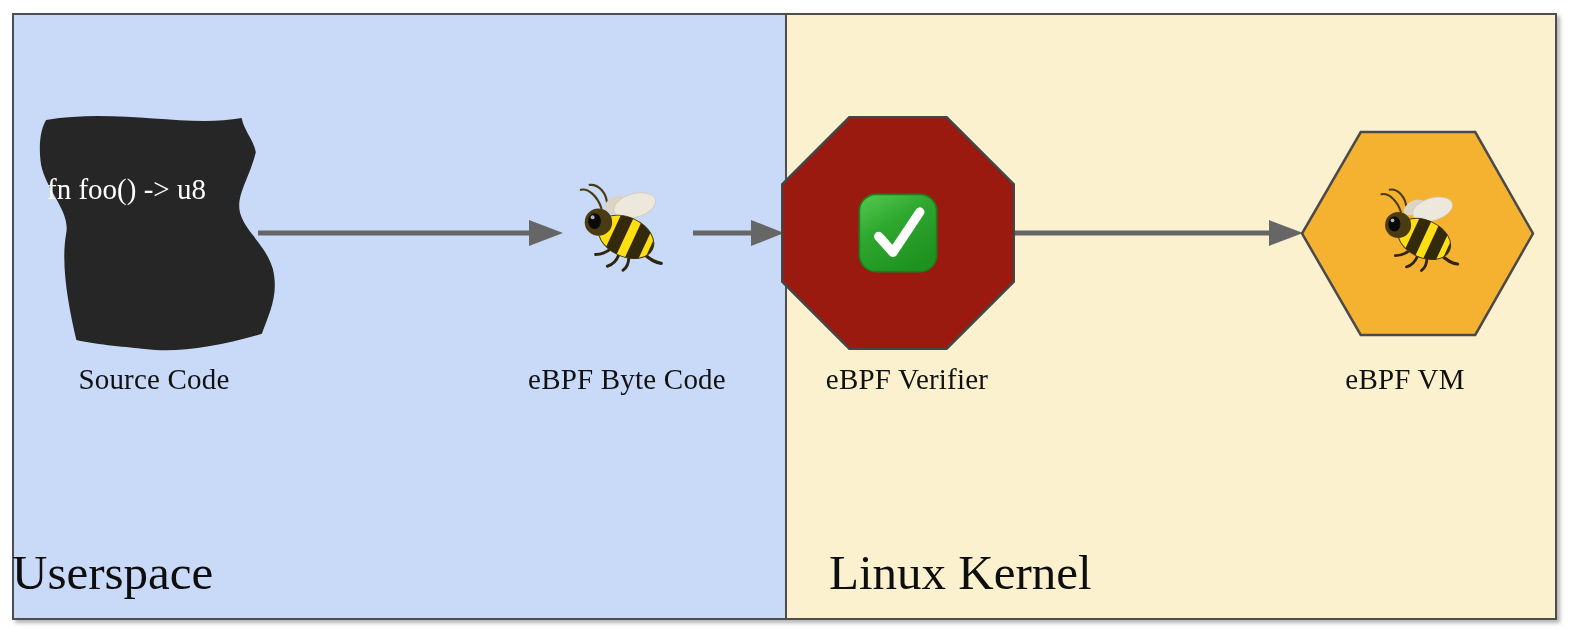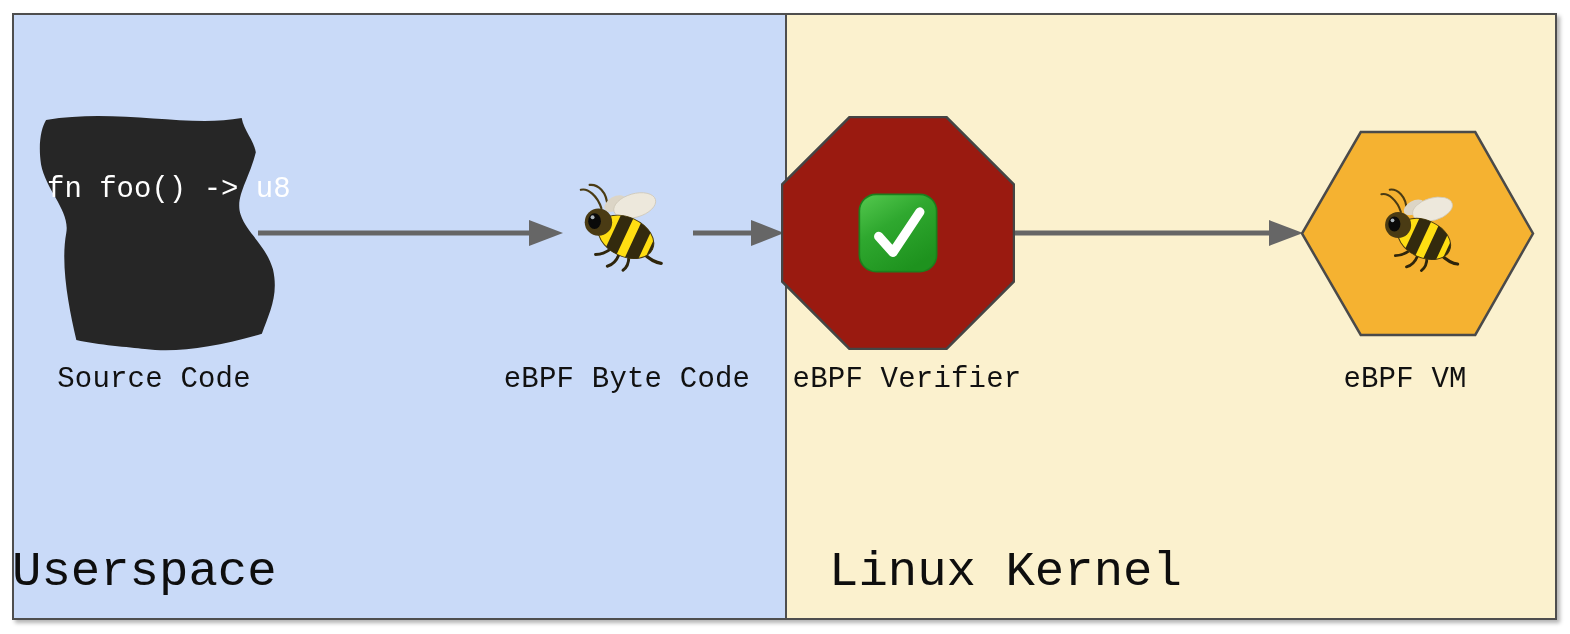--- a/index.html
+++ b/index.html
@@ -1,18 +1,18 @@
 <!DOCTYPE html>
 <html><head>
 <meta charset="utf-8">
 <style>
   html,body{margin:0;padding:0;background:#ffffff;}
   .canvas{
     position:relative;width:1570px;height:634px;background:#ffffff;overflow:hidden;
-    font-family:Liberation Mono, monospace;
+    font-family:Liberation Serif, serif;
   }
   .frame{
     position:absolute;left:12px;top:13px;width:1541px;height:603px;
     border:2.5px solid #4e4e4e;display:flex;
     box-shadow:3px 3px 4px rgba(0,0,0,0.30);
   }
   .panel{height:100%;}
   .panel.userspace{width:771px;background:#C9DAF8;}
   .panel.kernel{flex:1;background:#FBF1CE;border-left:2.5px solid #4e4e4e;}
   .abs{position:absolute;}

